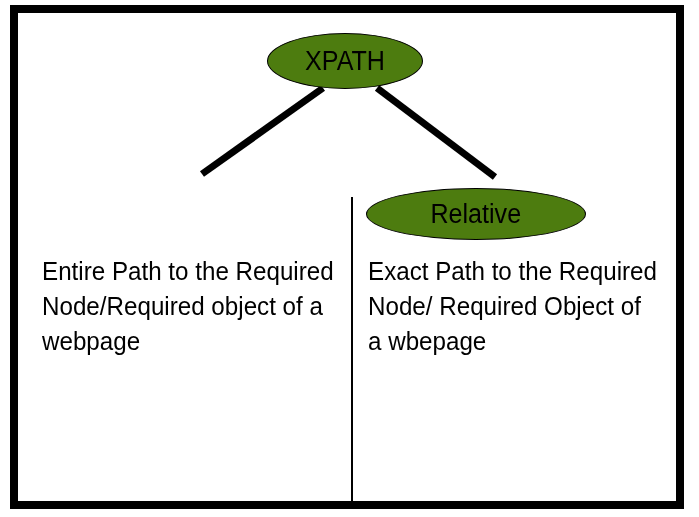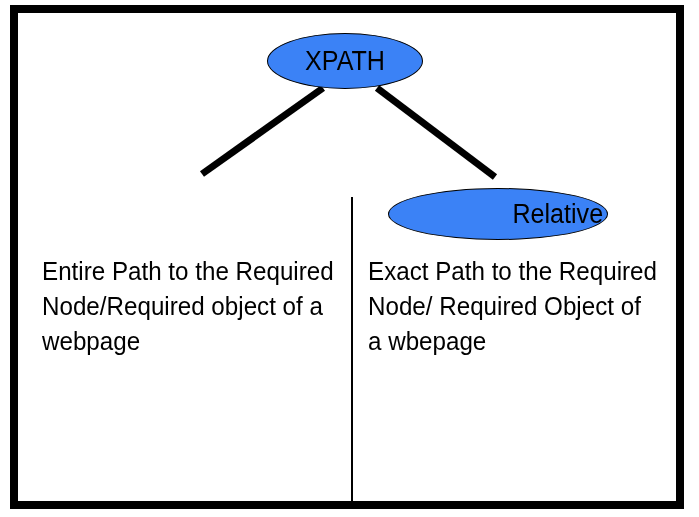--- a/index.html
+++ b/index.html
@@ -30,29 +30,29 @@
     left: 0;
     top: 0;
     width: 699px;
     height: 517px;
     pointer-events: none;
   }
   .node {
     position: absolute;
     border: 1px solid #000000;
     border-radius: 50%;
-    background: #3b82f6;
+    background: #4d7c0f;
     display: flex;
     align-items: center;
     justify-content: center;
     box-sizing: border-box;
   }
   .node-root   { left: 267px; top: 33px;  width: 156px; height: 56px; }
   .node-left   { left: 51px;  top: 184px; width: 178px; height: 58px; }
-  .node-right  { left: 388px; top: 188px; width: 220px; height: 52px; justify-content: flex-end; }
+  .node-right  { left: 366px; top: 188px; width: 220px; height: 52px; }
   .node-label {
     display: inline-block;
     font-size: 27px;
     font-weight: 500;
     letter-spacing: 0px;
     white-space: nowrap;
     transform: scaleX(0.93);
     transform-origin: center center;
   }
   .divider {

